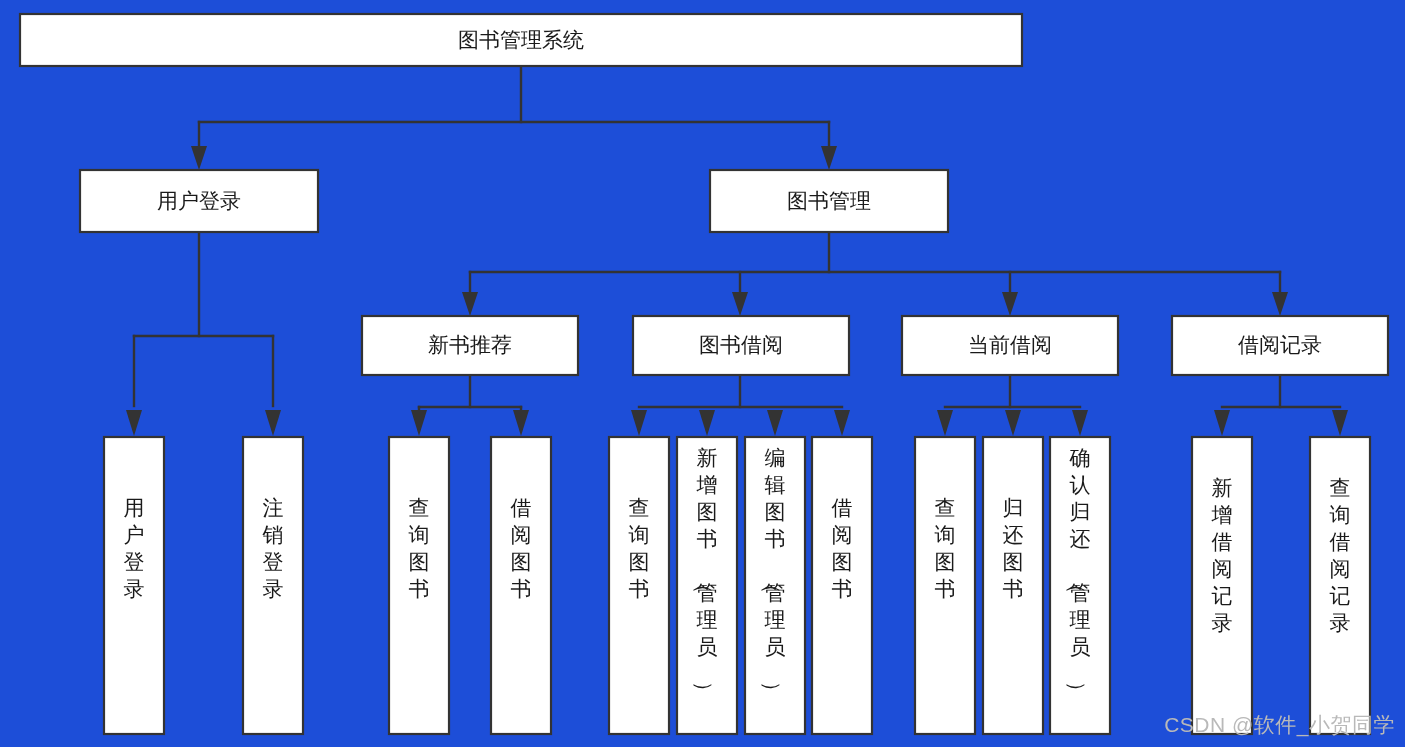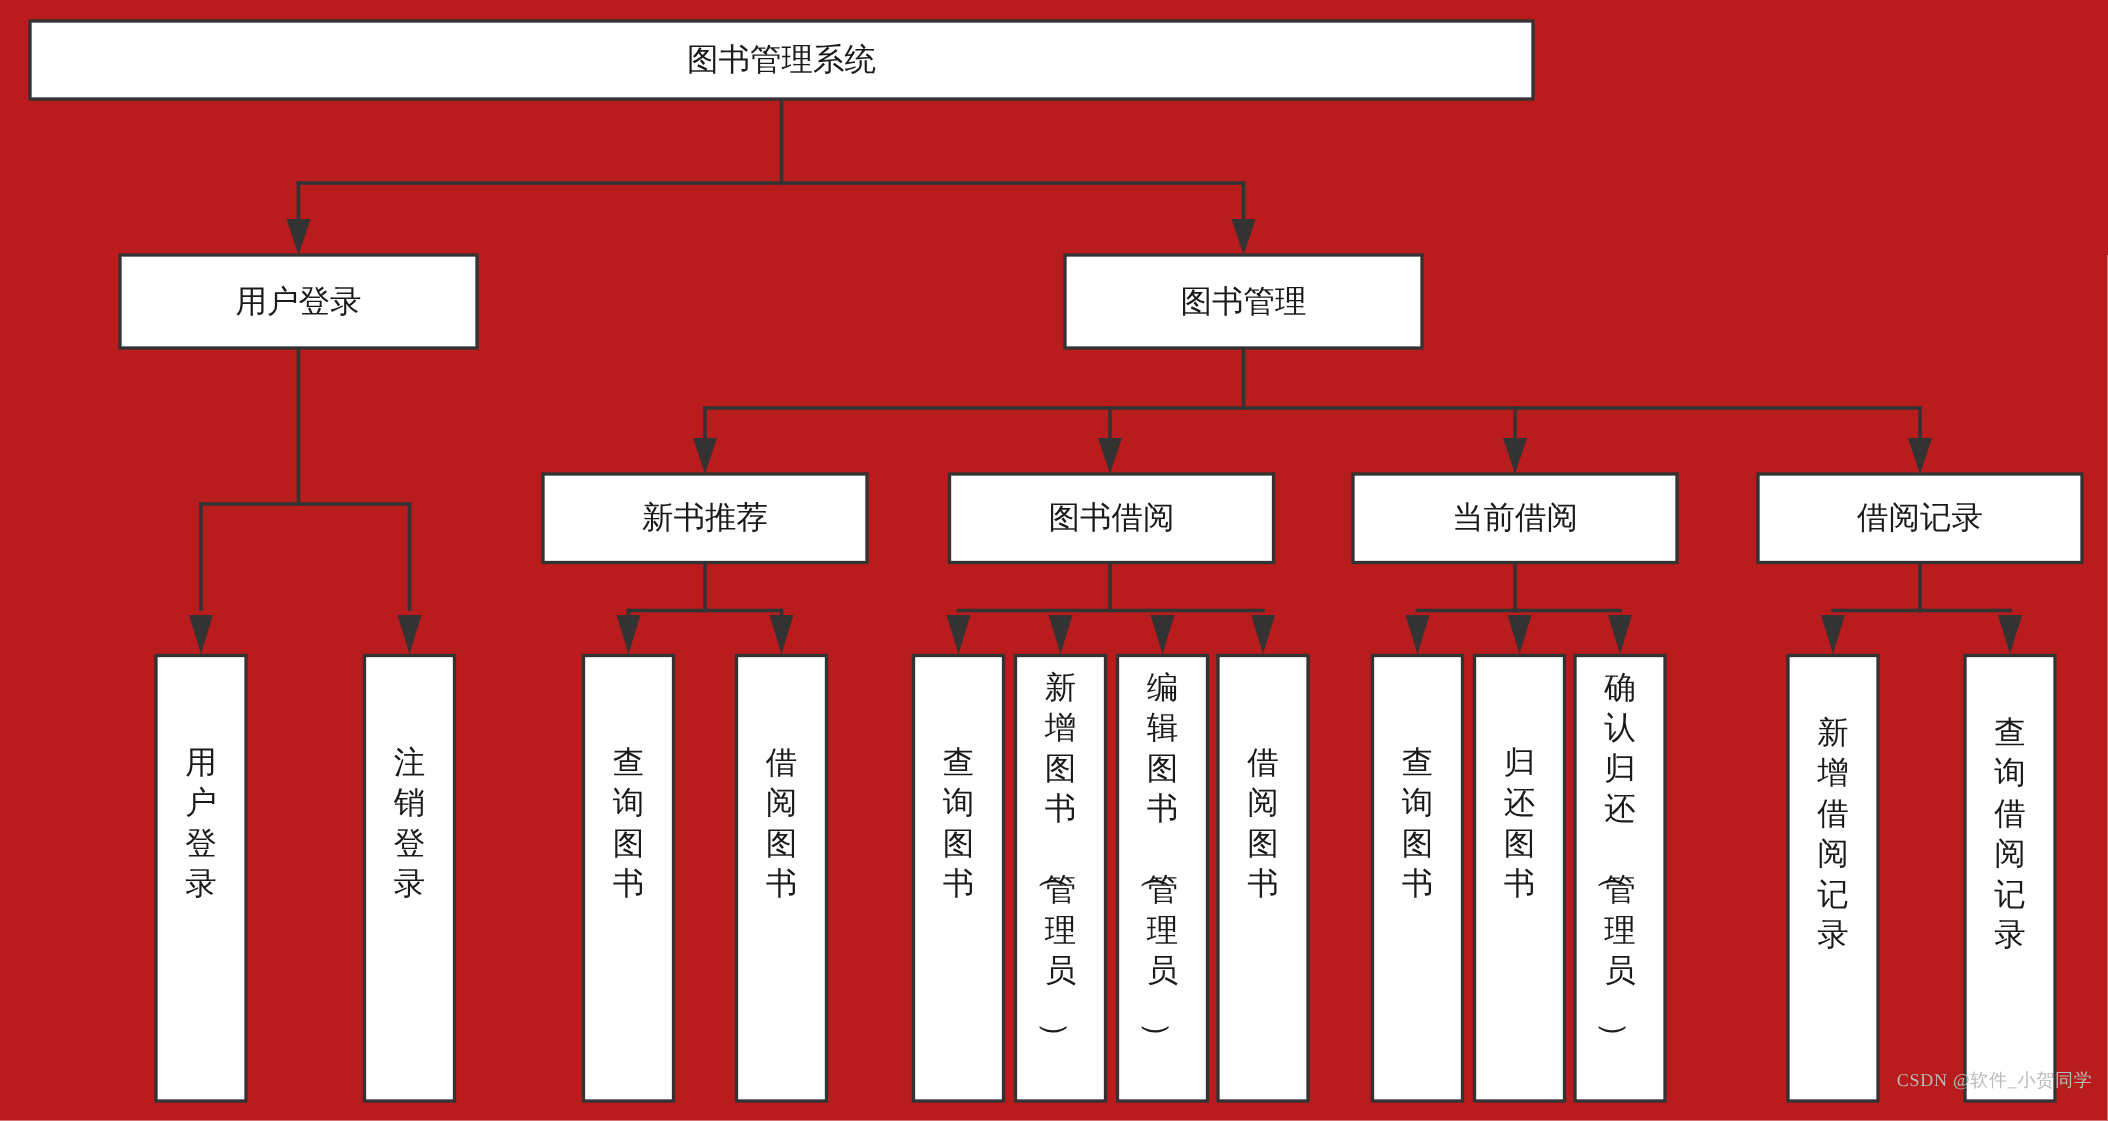--- a/index.html
+++ b/index.html
@@ -10,21 +10,21 @@
   body {
     width: 1405px;
     height: 747px;
     font-family: "DejaVu Sans", "Liberation Sans", sans-serif;
     overflow: hidden;
   }
   #diagram-root {
     position: relative;
     width: 1405px;
     height: 747px;
-    background: #b91c1c;
+    background: #1d4ed8;
   }
   svg#flowchart {
     position: absolute;
     top: 0;
     left: 0;
     width: 1405px;
     height: 747px;
   }
   .node-box {
     fill: #ffffff;
@@ -49,23 +49,23 @@
   }
   .node-label-v {
     font-family: "DejaVu Sans", "Liberation Sans", sans-serif;
     font-size: 21px;
     fill: #1a1a1a;
     text-anchor: middle;
   }
   .watermark-text {
     position: absolute;
     right: 10px;
-    bottom: 18px;
-    font-family: Liberation Serif, serif;
-    font-size: 12px;
+    bottom: 8px;
+    font-family: Liberation Sans, sans-serif;
+    font-size: 21px;
     color: #b9b9b9;
     letter-spacing: 0.5px;
     white-space: nowrap;
     user-select: none;
   }
 </style>
 </head>
 <body>
 
 <div id="diagram-root">

